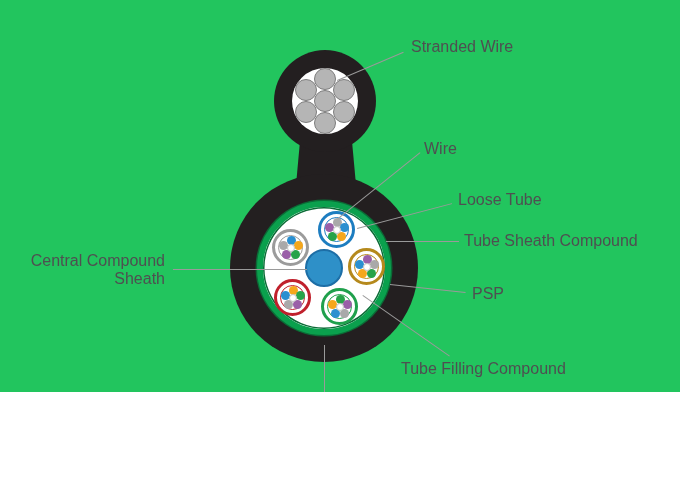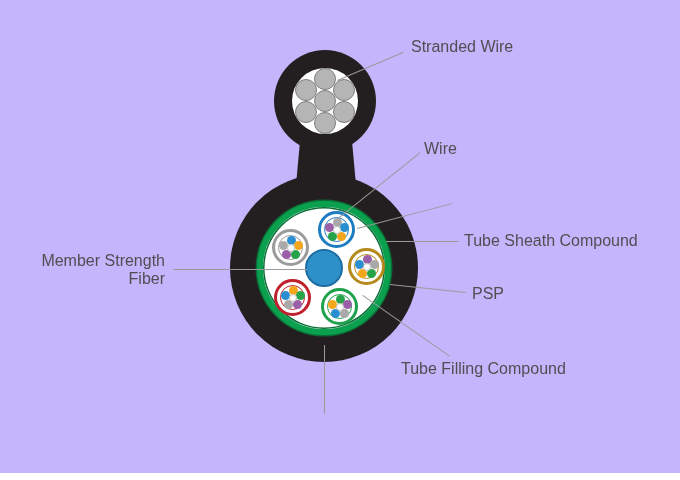--- a/index.html
+++ b/index.html
@@ -1,17 +1,17 @@
 <!DOCTYPE html>
 <html style="--sheath-black: #231f20; --psp-green: #0aa04d; --psp-green-dark: #0b6b36; --central-member-blue: #2e90c8; --central-member-blue-dark: #1d6ea6; --wire-gray: #b5b5b5; --wire-outline: #7d7d7d; --leader-line: #9a9a9a; --label-text: #4f4f51;"><head>
 <meta charset="utf-8">
 <style>
   html,body{margin:0;padding:0;background:#ffffff;}
   #stage{
-    position:relative;width:680px;height:473px;background:#c4b5fd;overflow:hidden;
+    position:relative;width:680px;height:392px;background:#22c55e;overflow:hidden;
     font-family:"Liberation Sans","DejaVu Sans",sans-serif;
   }
   .circle{position:absolute;border-radius:50%;box-sizing:border-box;}
   
   .sheath{background:var(--sheath-black);}
   .neck{
     position:absolute;left:295px;top:128px;width:62px;height:68px;
     background:var(--sheath-black);
     clip-path:polygon(10% 0,90% 0,100% 100%,0 100%);
   }
@@ -116,21 +116,22 @@
   <div class="leader" style="left:338px;top:218px;width:105px;transform:rotate(-38.8deg)"></div>
   <div class="leader" style="left:357px;top:228px;width:98px;transform:rotate(-14.7deg)"></div>
   <div class="leader" style="left:386px;top:241px;width:73px"></div>
   <div class="leader" style="left:390px;top:284px;width:76px;transform:rotate(6deg)"></div>
   <div class="leader" style="left:363px;top:295px;width:106px;transform:rotate(35deg)"></div>
   <div class="leader" style="left:325px;top:345px;width:69px;transform:rotate(90deg)"></div>
   <div class="leader" style="left:173px;top:269px;width:134px"></div>
 
   <div class="label" style="left:411px;top:38px">Stranded Wire</div>
   <div class="label" style="left:424px;top:140px">Wire</div>
+  <div class="label" style="left:458px;top:191px">Loose Tube</div>
   <div class="label" style="left:464px;top:232px">Tube Sheath Compound</div>
   <div class="label" style="left:472px;top:285px">PSP</div>
   <div class="label" style="left:401px;top:360px">Tube Filling Compound</div>
   <div class="label label-right" style="right:515px;top:252px">
-    <div>Member Strength</div>
-    <div>Fiber</div>
+    <div>Central Compound</div>
+    <div>Sheath</div>
   </div>
 
 </div>
 
 </body></html>

